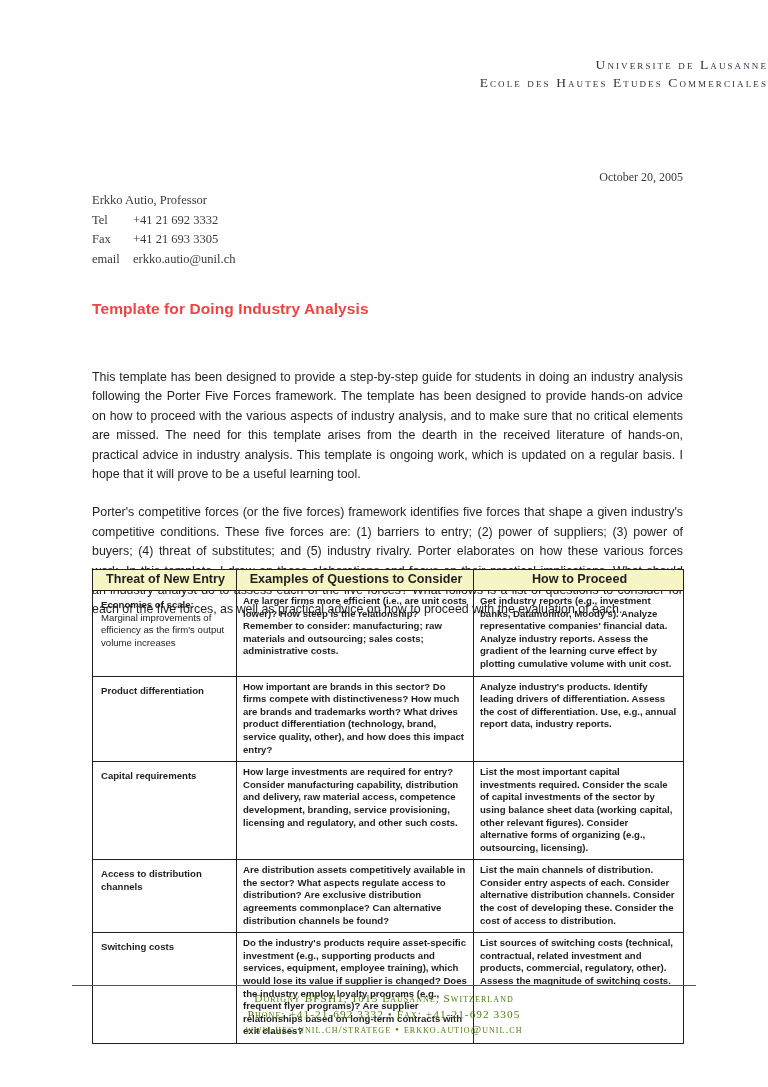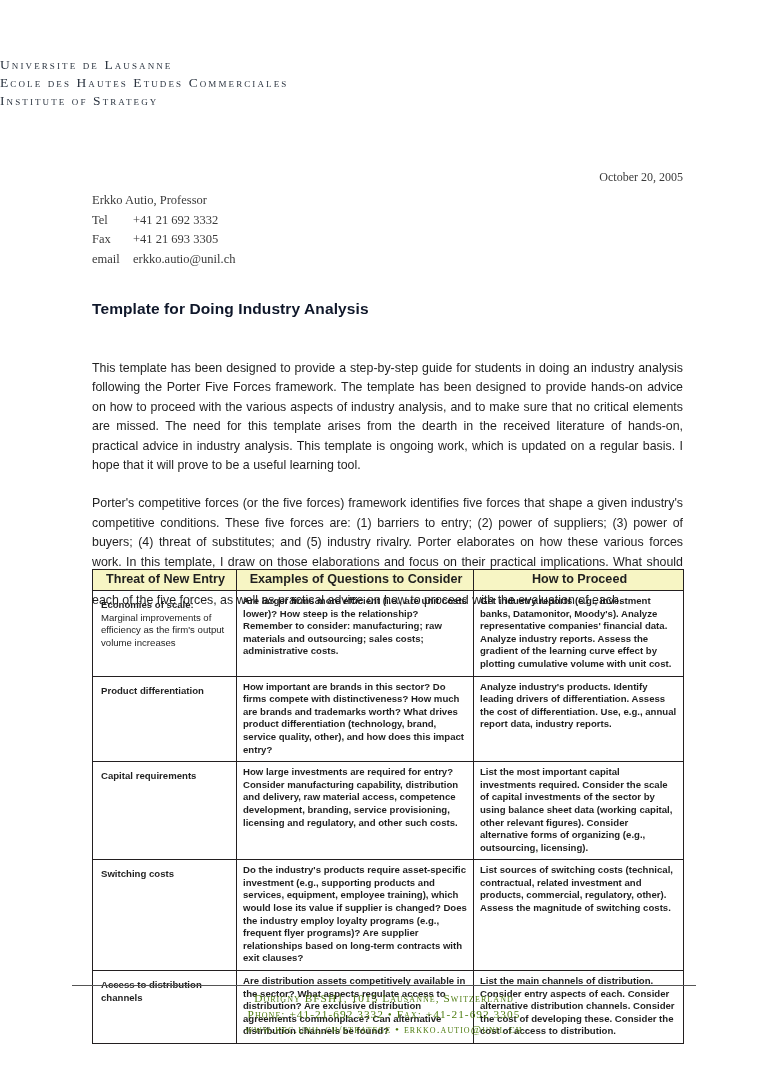--- a/index.html
+++ b/index.html
@@ -21,21 +21,21 @@
     inset: 0;
     background: #fff;
   }
 
   
   .letterhead {
     position: absolute;
     left: 0;
     right: 0;
     top: 56px;
-    text-align: left;
+    text-align: right;
     font-family: "Liberation Serif", serif;
     color: #2b3440;
   }
   .letterhead .lh-line {
     font-variant: small-caps;
     letter-spacing: 2.1px;
     font-size: 13.5px;
     line-height: 18px;
     white-space: nowrap;
   }
@@ -69,35 +69,35 @@
   .contact .c-name { line-height: 19.5px; }
 
   
   .doc-title {
     position: absolute;
     left: 92px;
     top: 300px;
     font-size: 15.5px;
     font-weight: bold;
     letter-spacing: 0.1px;
-    color: #0f172a;
+    color: #ef4444;
   }
 
   
   .body-copy {
     position: absolute;
     left: 92px;
     width: 591px;
     top: 350px;
     font-size: 12.4px;
     line-height: 19.4px;
     text-align: justify;
     color: #1f1f1f;
   }
-  .body-copy p { margin: 9px 0 19px 0; }
+  .body-copy p { margin: 18px 0 19px 0; }
 
   
   .forces-table {
     position: absolute;
     left: 92px;
     top: 569px;
     width: 591px;
     border-collapse: collapse;
     table-layout: fixed;
     font-size: 9.6px;
@@ -162,21 +162,20 @@
   }
 </style>
 </head>
 <body>
 
 <div class="page">
 
   <div class="letterhead">
     <div class="lh-line">Universite de Lausanne</div>
     <div class="lh-line">Ecole des Hautes Etudes Commerciales</div>
-    <div class="lh-line">Institute of Strategy</div>
   </div>
 
   <div class="date-line">October 20, 2005</div>
 
   <div class="contact">
     <div class="c-name">Erkko Autio, Professor</div>
     <div class="c-row">
       <span class="c-label">Tel</span>
       <span class="c-value">+41 21 692 3332</span>
     </div>
@@ -230,33 +229,33 @@
       <tr>
         <td class="force-name">
           <span>Capital requirements</span>
           <span class="fn-desc"></span>
         </td>
         <td class="cell-body">How large investments are required for entry? Consider manufacturing capability, distribution and delivery, raw material access, competence development, branding, service provisioning, licensing and regulatory, and other such costs.</td>
         <td class="cell-body">List the most important capital investments required. Consider the scale of capital investments of the sector by using balance sheet data (working capital, other relevant figures). Consider alternative forms of organizing (e.g., outsourcing, licensing).</td>
       </tr>
       <tr>
         <td class="force-name">
+          <span>Access to distribution channels</span>
+          <span class="fn-desc"></span>
+        </td>
+        <td class="cell-body">Are distribution assets competitively available in the sector? What aspects regulate access to distribution? Are exclusive distribution agreements commonplace? Can alternative distribution channels be found?</td>
+        <td class="cell-body">List the main channels of distribution. Consider entry aspects of each. Consider alternative distribution channels. Consider the cost of developing these. Consider the cost of access to distribution.</td>
+      </tr>
+      <tr>
+        <td class="force-name">
           <span>Switching costs</span>
           <span class="fn-desc"></span>
         </td>
         <td class="cell-body">Do the industry's products require asset-specific investment (e.g., supporting products and services, equipment, employee training), which would lose its value if supplier is changed? Does the industry employ loyalty programs (e.g., frequent flyer programs)? Are supplier relationships based on long-term contracts with exit clauses?</td>
         <td class="cell-body">List sources of switching costs (technical, contractual, related investment and products, commercial, regulatory, other). Assess the magnitude of switching costs.</td>
-      </tr>
-      <tr>
-        <td class="force-name">
-          <span>Access to distribution channels</span>
-          <span class="fn-desc"></span>
-        </td>
-        <td class="cell-body">Are distribution assets competitively available in the sector? What aspects regulate access to distribution? Are exclusive distribution agreements commonplace? Can alternative distribution channels be found?</td>
-        <td class="cell-body">List the main channels of distribution. Consider entry aspects of each. Consider alternative distribution channels. Consider the cost of developing these. Consider the cost of access to distribution.</td>
       </tr>
     </tbody>
   </table>
 
   <div class="footer-rule"></div>
   <div class="footer">
     <div class="f-line">Dorigny BFSH1, 1015 Lausanne, Switzerland</div>
     <div class="f-line">Phone: +41-21-692 3332 • Fax: +41-21-692 3305</div>
     <div class="f-line">www.hec.unil.ch/stratege • erkko.autio@unil.ch</div>
   </div>

